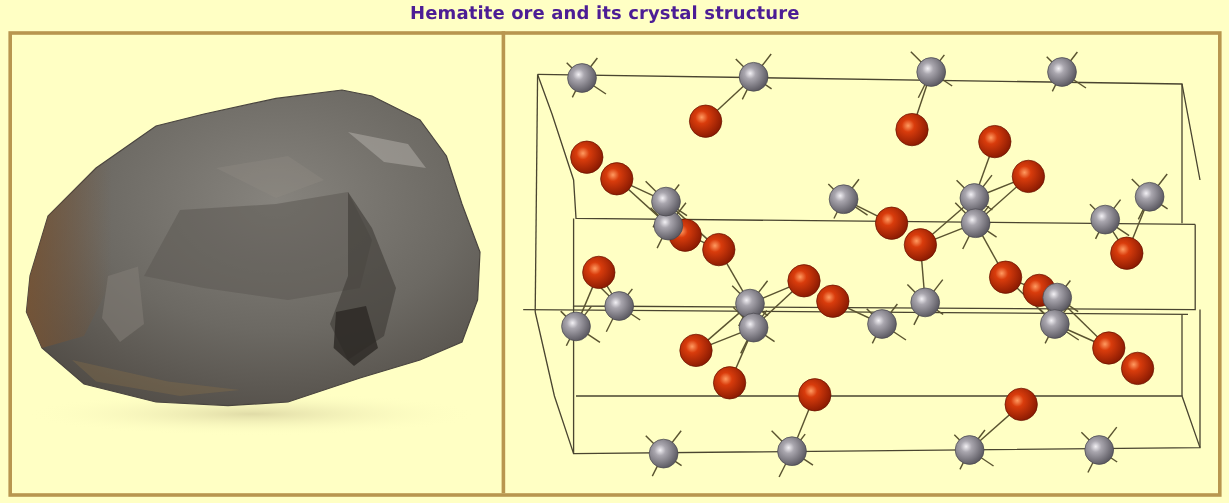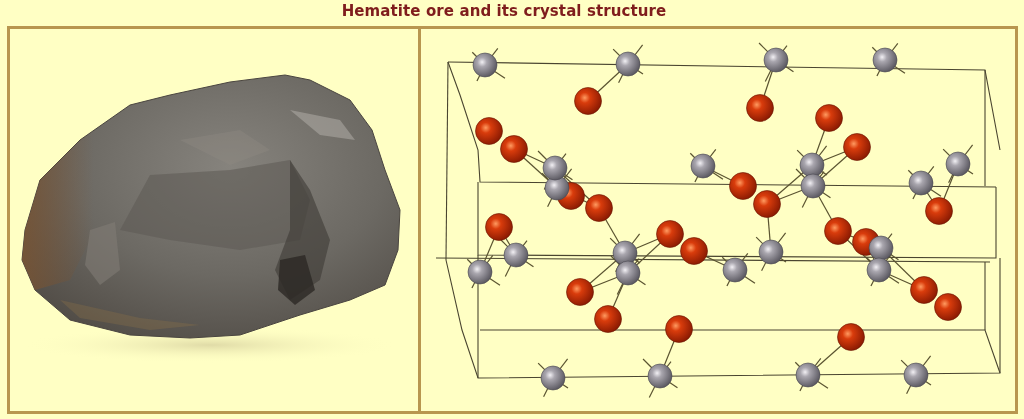--- a/index.html
+++ b/index.html
@@ -4,21 +4,21 @@
 <style>
   html, body { margin:0; padding:0; }
   body {
     width:1024px; height:419px; overflow:hidden;
     background:#ffffc4;
     font-family:"DejaVu Sans", "Liberation Sans", sans-serif;
     position:relative;
   }
   .title {
     position:absolute; left:0; top:2px; width:1008px;
-    text-align:center; font-weight:bold; font-size:15px; color:#7f1d1d;
+    text-align:center; font-weight:bold; font-size:15px; color:#4c1d95;
     letter-spacing:0.1px;
   }
   .frame {
     position:absolute; left:7px; top:26px; width:1005px; height:382px;
     border:3px solid #b8964f; box-sizing:content-box;
   }
   .divider {
     position:absolute; left:418px; top:26px; width:3px; height:385px;
     background:#b8964f;
   }

